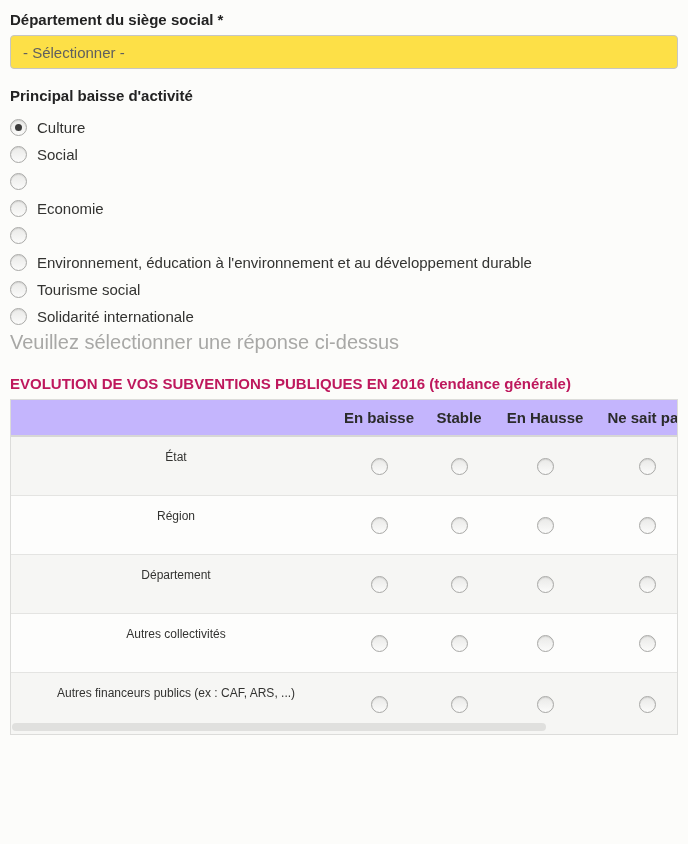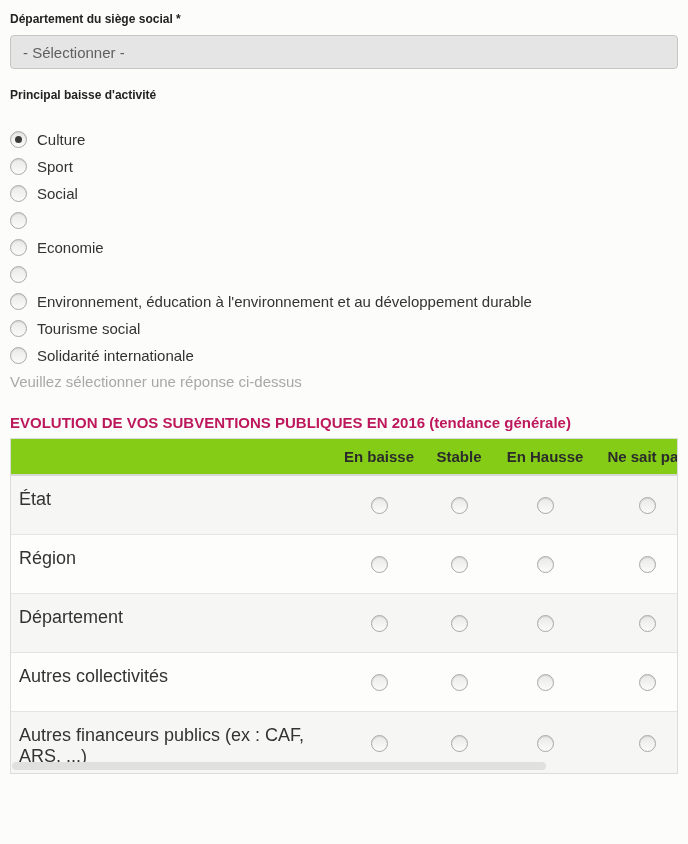--- a/index.html
+++ b/index.html
@@ -8,44 +8,44 @@
     background:#fcfcfa;
     font-family:"Liberation Sans","DejaVu Sans",sans-serif;
     font-size:15px;
     color:#2f2f2f;
     -webkit-font-smoothing:antialiased;
   }
   .page { width:688px; height:844px; padding:10px; overflow:hidden; }
 
   .q-label {
     font-weight:bold;
-    font-size:12px;
+    font-size:15px;
     color:#232323;
     line-height:19px;
   }
 
   
   .select-box {
     margin-top:6px;
     width:668px;
     height:34px;
-    background:#e5e5e5;
+    background:#fde047;
     border:1px solid #c6c6c4;
     border-radius:4px;
     display:flex;
     align-items:center;
     padding-left:12px;
     cursor:pointer;
   }
   .select-box .value { color:#5f5f5f; font-size:15px; }
 
   .sector-label { margin-top:17px; }
 
   
-  ul.option-list { list-style:none; margin-top:21px; }
+  ul.option-list { list-style:none; margin-top:9px; }
   ul.option-list li {
     height:27px;
     display:flex;
     align-items:center;
     cursor:pointer;
   }
   .radio {
     width:17px; height:17px;
     border-radius:50%;
     border:1px solid #a9a9a7;
@@ -62,41 +62,41 @@
     left:4px; top:4px;
     width:7px; height:7px;
     border-radius:50%;
     background:#3a3a3a;
   }
   ul.option-list .opt-label { margin-left:10px; color:#333331; }
 
   .tip {
     margin-top:3px;
     color:#a8a8a6;
-    font-size:15px;
+    font-size:20px;
     line-height:19px;
   }
 
   .array-title {
     margin-top:23px;
     font-weight:bold;
     font-size:15px;
     color:#be185d;
     white-space:nowrap;
   }
 
   
   .table-wrap {
     position:relative;
     margin-top:7px;
     width:668px;
     height:336px;
     overflow:hidden;
     border:1px solid #dcdcda;
-    background:#84cc16;
+    background:#c4b5fd;
   }
   table.subsidy-table {
     border-collapse:collapse;
     table-layout:fixed;
     width:694px;
   }
   table.subsidy-table thead tr { height:36px; }
   table.subsidy-table thead th {
     font-weight:bold;
     font-size:15px;
@@ -107,25 +107,25 @@
     overflow:hidden;
   }
   table.subsidy-table tbody tr { height:59px; }
   table.subsidy-table tbody tr.last { height:64px; }
   table.subsidy-table tbody tr:nth-child(odd) { background:#f6f6f4; }
   table.subsidy-table tbody tr:nth-child(even) { background:#fdfdfc; }
   table.subsidy-table tbody tr + tr th,
   table.subsidy-table tbody tr + tr td { border-top:1px solid #e4e4e2; }
   table.subsidy-table tbody th {
     font-weight:normal;
-    text-align:left;
+    text-align:center;
     vertical-align:top;
     padding:13px 8px 0 8px;
     color:#333331;
-    font-size:18px;
+    font-size:12px;
   }
   table.subsidy-table tbody td {
     text-align:center;
     vertical-align:middle;
   }
   table.subsidy-table tbody td .radio { margin-top:4px; }
 
   .h-scrollbar {
     position:absolute;
     left:1px; bottom:2px;
@@ -146,24 +146,20 @@
   <div class="q-label">Département du siège social *</div>
   <div class="select-box">
     <span class="value">- Sélectionner -</span>
   </div>
 
   <div class="q-label sector-label">Principal baisse d'activité</div>
   <ul class="option-list">
     <li>
       <span class="radio checked"></span>
       <span class="opt-label">Culture</span>
-    </li>
-    <li>
-      <span class="radio"></span>
-      <span class="opt-label">Sport</span>
     </li>
     <li>
       <span class="radio"></span>
       <span class="opt-label">Social</span>
     </li>
     <li>
       <span class="radio"></span>
     </li>
     <li>
       <span class="radio"></span>

